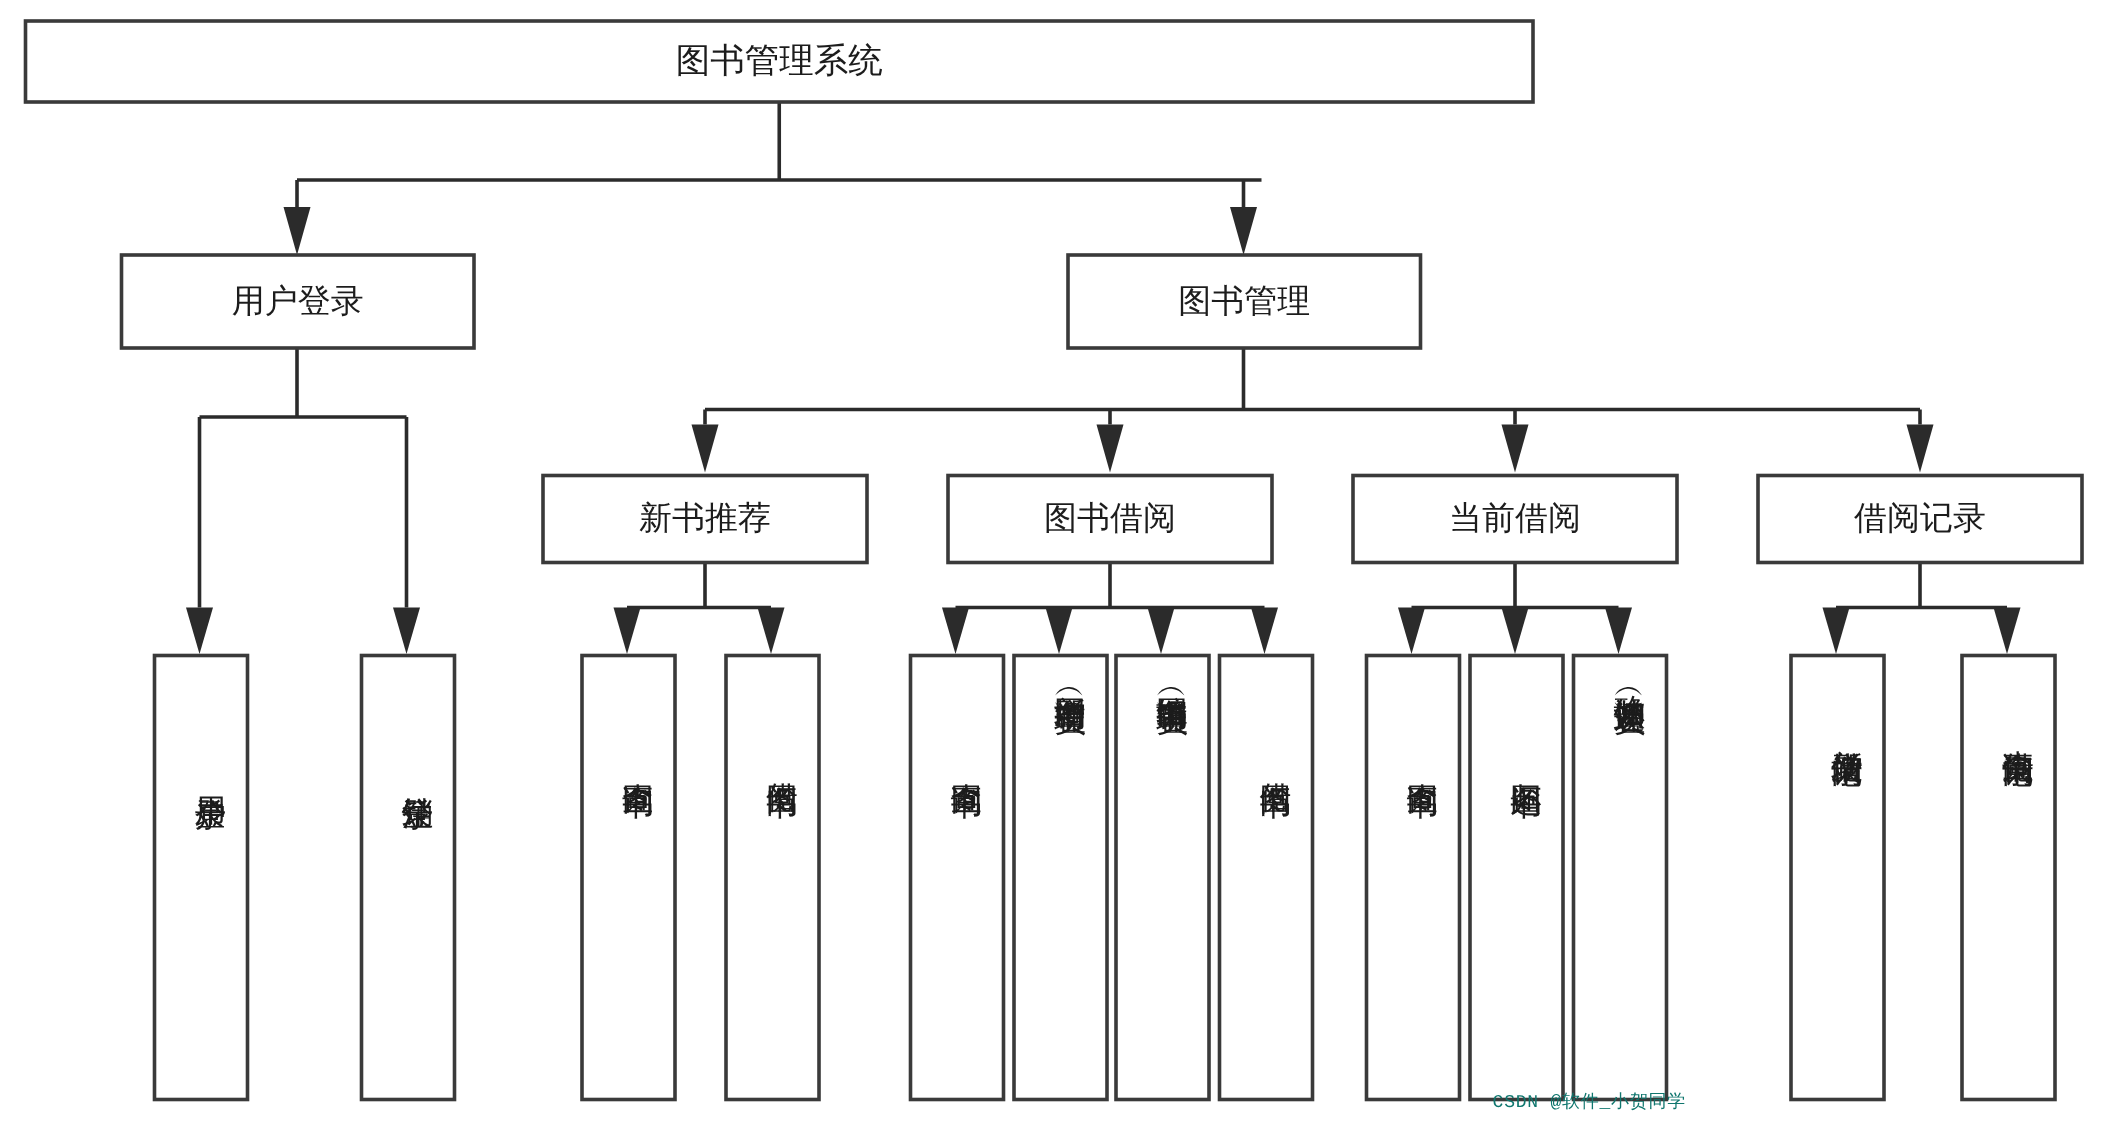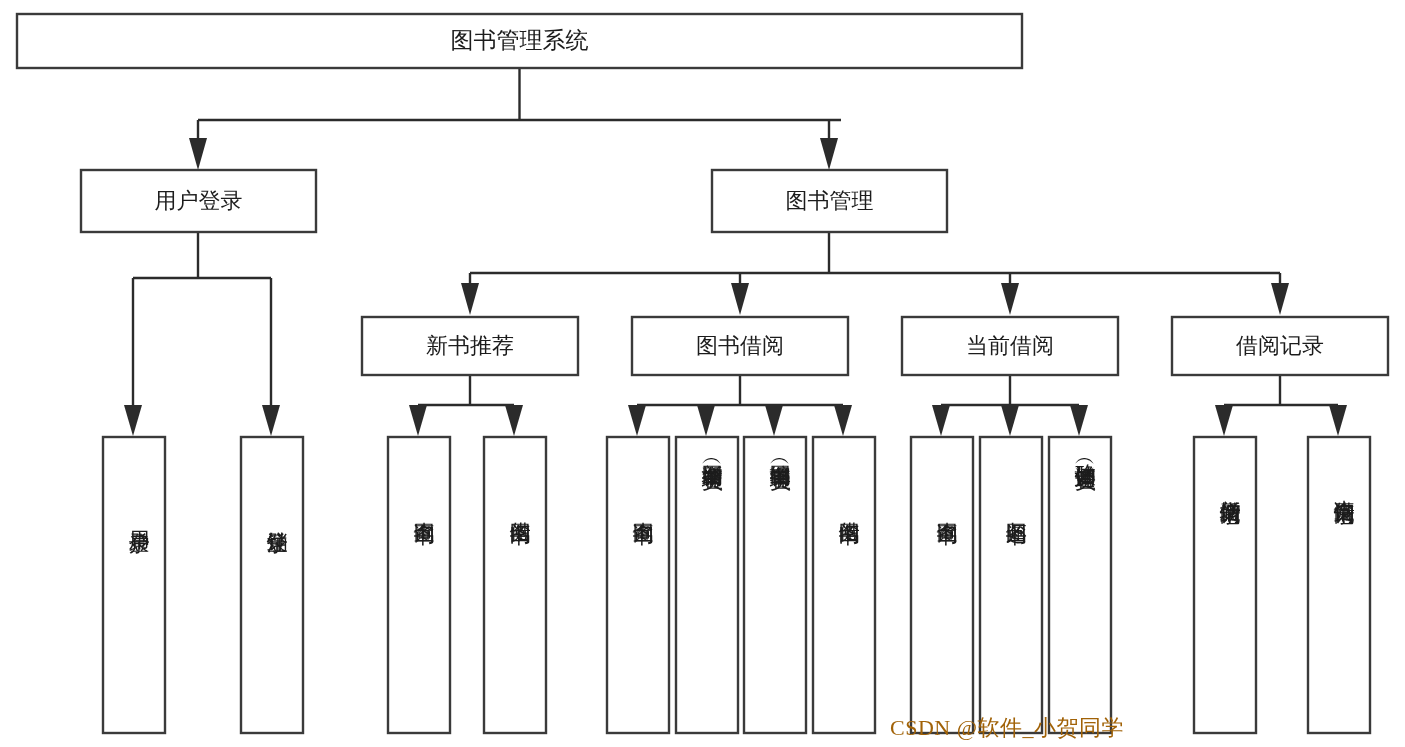--- a/index.html
+++ b/index.html
@@ -65,23 +65,23 @@
     text-orientation: upright;
     letter-spacing: 1px;
     white-space: nowrap;
     text-align: left;
     pointer-events: none;
   }
   .watermark {
     position: absolute;
     right: 8px;
     bottom: 4px;
-    font-family: Liberation Serif, serif;
-    font-size: 22px;
-    color: #a16207;
+    font-family: Liberation Mono, monospace;
+    font-size: 12px;
+    color: #0f766e;
     letter-spacing: 0.5px;
     white-space: nowrap;
   }
 </style>
 </head>
 <body>
 
 <div id="diagram-root">
 
   <svg class="diagram-svg" viewBox="0 0 1405 747" xmlns="http://www.w3.org/2000/svg">

